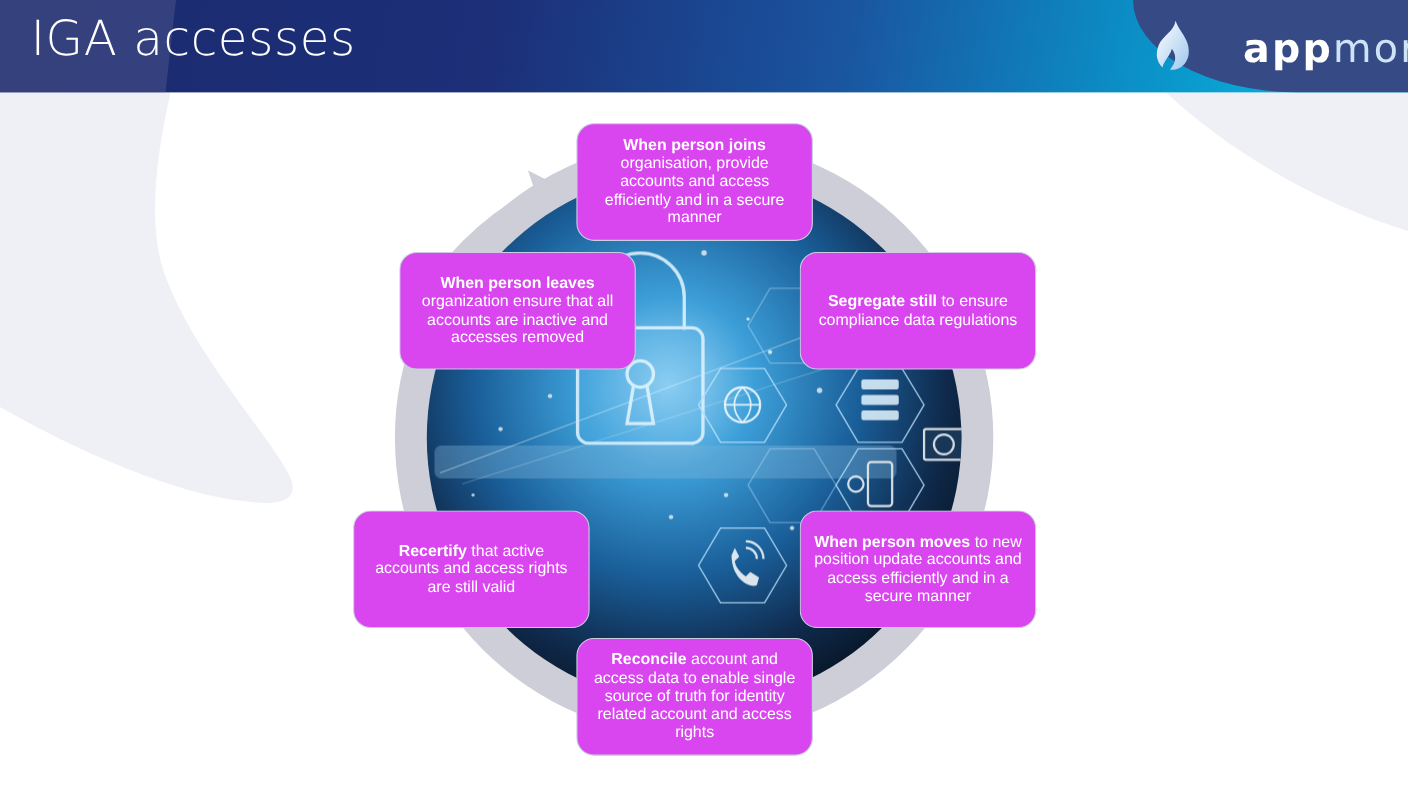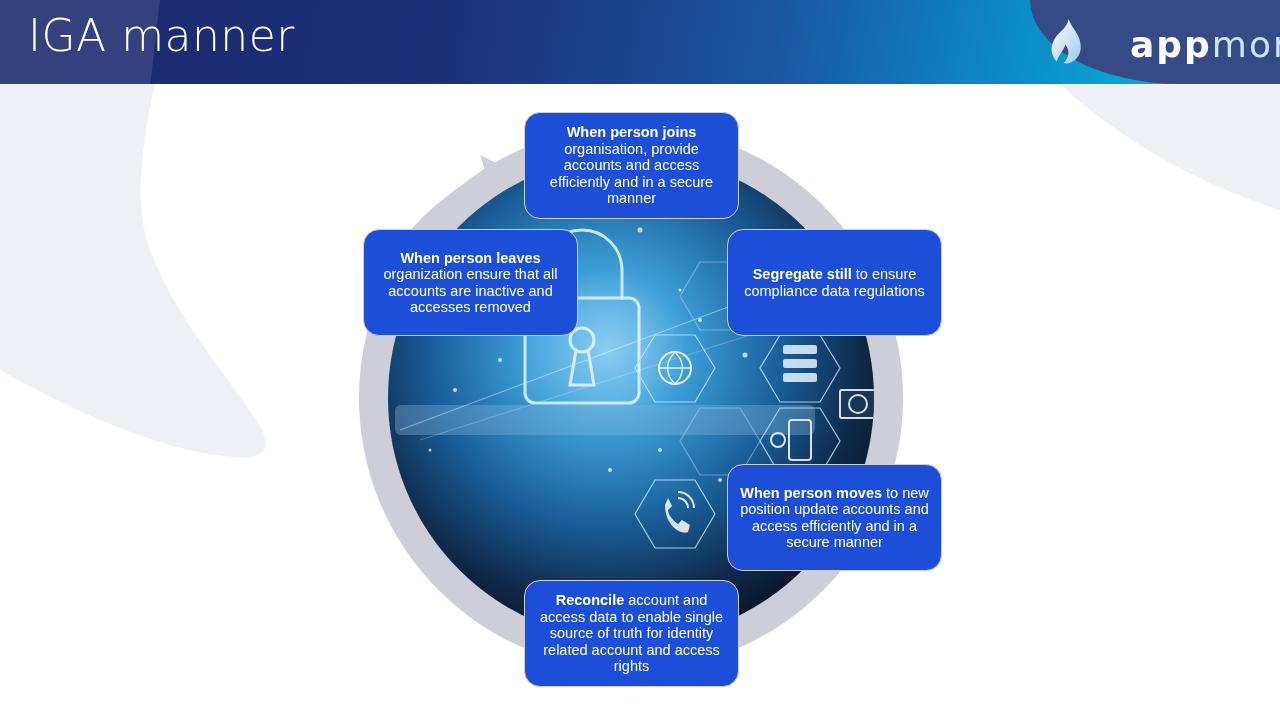--- a/index.html
+++ b/index.html
@@ -47,39 +47,39 @@
     position: absolute; left: 48px; top: 10px; color: #ffffff;
     font-family: "DejaVu Sans", sans-serif; font-weight: bold; font-size: 36px; letter-spacing: 2px; margin-left: 32px;
   }
   .brand-right .name .light { color: #cfe3f8; font-weight: normal; }
 
   
   .diagram { position: absolute; left: 0; top: 0; width: 1280px; height: 720px; z-index: 3; }
   .ring-svg { position: absolute; left: 340px; top: 140px; width: 580px; height: 520px; }
 
   .step-box {
-    position: absolute; background: #1d4ed8; border: 1px solid #c9cfe0;
+    position: absolute; background: #d946ef; border: 1px solid #c9cfe0;
     border-radius: 16px; color: #ffffff; text-align: center;
     display: flex; align-items: center; justify-content: center;
     padding: 6px 10px; font-size: 14.5px; line-height: 16.5px;
   }
   .step-box .bold { font-weight: bold; }
 </style>
 </head>
 <body>
 
 <svg class="bg-shapes" viewBox="0 0 1280 720">
   <path d="M0 84 L155 84 C140 150 135 210 150 250 C175 320 240 390 262 430 C275 455 255 460 225 456 C160 450 70 410 0 370 Z" fill="#eff0f5"></path>
   <path d="M1060 84 L1280 84 L1280 210 C1200 185 1120 140 1060 84 Z" fill="#eff0f5"></path>
 </svg>
 
 <div class="header">
   <div class="left-shade"></div>
   <div class="right-shade"></div>
-  <div class="page-title">IGA manner</div>
+  <div class="page-title">IGA accesses</div>
 
 
   <div class="brand-right">
     <svg class="flame" viewBox="0 0 40 56">
       <defs>
         <linearGradient id="fg2" x1="0" y1="0" x2="1" y2="1">
           <stop offset="0" stop-color="#ffffff"></stop>
             <stop offset="1" stop-color="#9fc6ee"></stop>
         </linearGradient>
       </defs>
@@ -180,17 +180,20 @@
   </div>
 
   <div class="step-box" style="left:727px; top:464px; width:215px; height:107px;">
     <div><span class="bold">When person moves</span><span> to new position update accounts and access efficiently and in a secure manner</span></div>
   </div>
 
   <div class="step-box" style="left:524px; top:580px; width:215px; height:107px;align-items:center;">
     <div><span class="bold">Reconcile</span><span> account and access data to enable single source of truth for identity related account and access rights</span></div>
   </div>
 
+  <div class="step-box" style="left:321px; top:464px; width:215px; height:107px;">
+    <div><span class="bold">Recertify</span><span> that active accounts and access rights are still valid</span></div>
+  </div>
 
   <div class="step-box" style="left:321px; top:229px; width:215px; height:107px;margin-left:42px;">
     <div><span class="bold">When person leaves</span><br><span>organization ensure that all accounts are inactive and accesses removed</span></div>
   </div>
 </div>
 
 </body></html>

